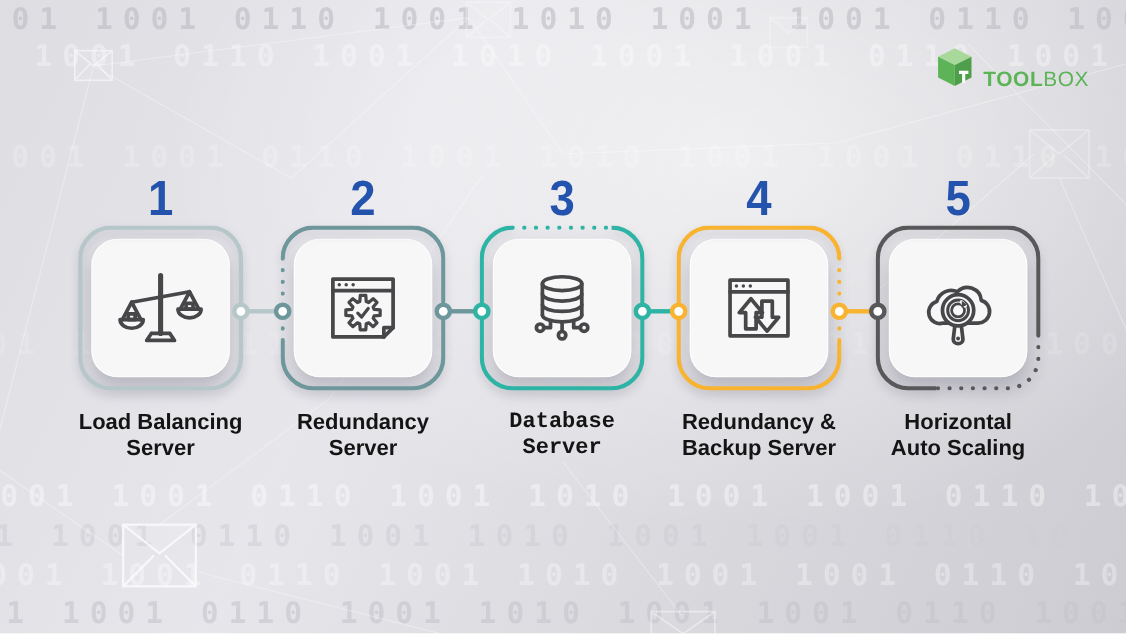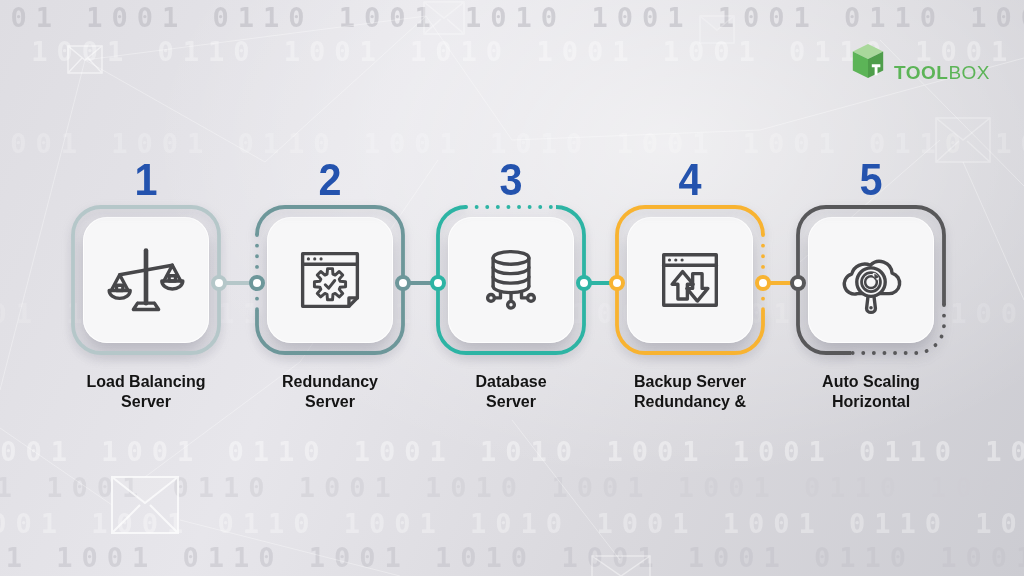--- a/index.html
+++ b/index.html
@@ -40,21 +40,21 @@
     position:absolute;inset:10px;border-radius:24px;background:#f7f7f8;
     box-shadow:0 9px 16px rgba(110,110,125,.38), inset 0 0 0 1px rgba(255,255,255,.8);
     display:flex;align-items:center;justify-content:center;
   }
   .outline{position:absolute;left:-2px;top:-2px;filter:drop-shadow(0 4px 4px rgba(120,120,135,.28));}
   .outline path{stroke:var(--c);stroke-width:3.8;fill:none;}
   .outline .dots{stroke-dasharray:.1 10.5;stroke-linecap:round;}
   .icon{stroke:#47474a;fill:none;stroke-width:3.2;stroke-linecap:round;stroke-linejoin:round;}
   .label{
     position:absolute;top:217px;left:50%;transform:translateX(-50%);width:212px;
-    text-align:center;font-size:16px;font-weight:bold;line-height:1.22;
+    text-align:center;font-size:20px;font-weight:bold;line-height:1.22;
   }
   
   .conn-line{position:absolute;top:281px;height:4px;background:var(--c);z-index:1;}
   .ring{
     position:absolute;top:275px;width:16px;height:16px;box-sizing:border-box;
     border:4px solid var(--c);border-radius:50%;background:#fff;z-index:5;
   }
 </style>
 </head>
 <body>
@@ -183,21 +183,21 @@
           <circle cx="19" cy="55" r="3.2"></circle>
           <circle cx="38" cy="61.5" r="3.2"></circle>
           <circle cx="57" cy="55" r="3.2"></circle>
         </svg>
       </div>
       <svg class="outline" width="150" height="150" viewBox="0 0 150 150">
         <path d="M120,2 A28,28 0 0 1 148,30 V120 A28,28 0 0 1 120,148 H30 A28,28 0 0 1 2,120 V30 A28,28 0 0 1 30,2"></path>
         <path class="dots" d="M30,2 H120"></path>
       </svg>
     </div>
-    <div class="label" style="color: rgb(20, 20, 20);">
+    <div class="label" style="color: rgb(20, 20, 20); font-family: Liberation Mono, monospace;">
       <div>Database</div>
       <div>Server</div>
     </div>
   </div>
 
   <div class="item" style="left: 617px; --c: #f8b331;">
     <div class="num" style="color: rgb(36, 83, 174);">4</div>
     <div class="cardbox">
       <div class="panel">
         <svg class="icon" width="80" height="80" viewBox="0 0 76 76">
@@ -209,22 +209,22 @@
           <path d="M31,30 L21,42 H26.5 V56 H35.5 V42 H41 Z"></path>
           <path d="M45,58 L35,46 H40.5 V32 H49.5 V46 H55 Z"></path>
         </svg>
       </div>
       <svg class="outline" width="150" height="150" viewBox="0 0 150 150">
         <path d="M148,105 V120 A28,28 0 0 1 120,148 H30 A28,28 0 0 1 2,120 V30 A28,28 0 0 1 30,2 H120 A28,28 0 0 1 148,30"></path>
         <path class="dots" d="M148,30 V105"></path>
       </svg>
     </div>
     <div class="label" style="color: rgb(20, 20, 20);">
+      <div>Redundancy &amp;</div>
       <div>Backup Server</div>
-      <div>Redundancy &amp;</div>
     </div>
   </div>
 
   <div class="item" style="left: 798px; --c: #58585a;">
     <div class="num" style="color: rgb(36, 83, 174);">5</div>
     <div class="cardbox">
       <div class="panel">
         <svg class="icon" width="80" height="80" viewBox="0 0 76 76">
           <path d="M25,51 h30 a10,10 0 0 0 3,-19.6 a12,12 0 0 0 -20.6,-7.4 a13,13 0 0 0 -17.8,8.4 a9.5,9.5 0 0 0 5.4,18.6 z"></path>
           <path d="M35.2,53.2 L33.8,65 a4.2,3.8 0 0 0 8.4,0 L40.8,53.2" fill="#f7f7f8"></path>
@@ -235,22 +235,22 @@
           <path d="M41,32.8 L44,36" stroke="#f7f7f8" stroke-width="3.4"></path>
           <polygon points="41.2,31.8 45.8,35.2 41.2,37.6" fill="#47474a" stroke="none"></polygon>
         </svg>
       </div>
       <svg class="outline" width="150" height="150" viewBox="0 0 150 150">
         <path d="M55,148 H30 A28,28 0 0 1 2,120 V30 A28,28 0 0 1 30,2 H120 A28,28 0 0 1 148,30 V100"></path>
         <path class="dots" d="M148,100 V120 A28,28 0 0 1 120,148 H55"></path>
       </svg>
     </div>
     <div class="label" style="color: rgb(20, 20, 20);">
+      <div>Horizontal</div>
       <div>Auto Scaling</div>
-      <div>Horizontal</div>
     </div>
   </div>
 
   <div class="conn-line" style="left: 219px; width: 38px; --c: #b5c7c9;"></div>
   <div class="conn-line" style="left: 403px; width: 35px; --c: #6d979a;"></div>
   <div class="conn-line" style="left: 584px; width: 33px; --c: #2db4a4;"></div>
   <div class="conn-line" style="left: 763px; width: 35px; --c: #f8b331;"></div>
 
   <div class="ring" style="left: 211px; --c: #b5c7c9;"></div>
   <div class="ring" style="left: 249px; --c: #6d979a;"></div>

